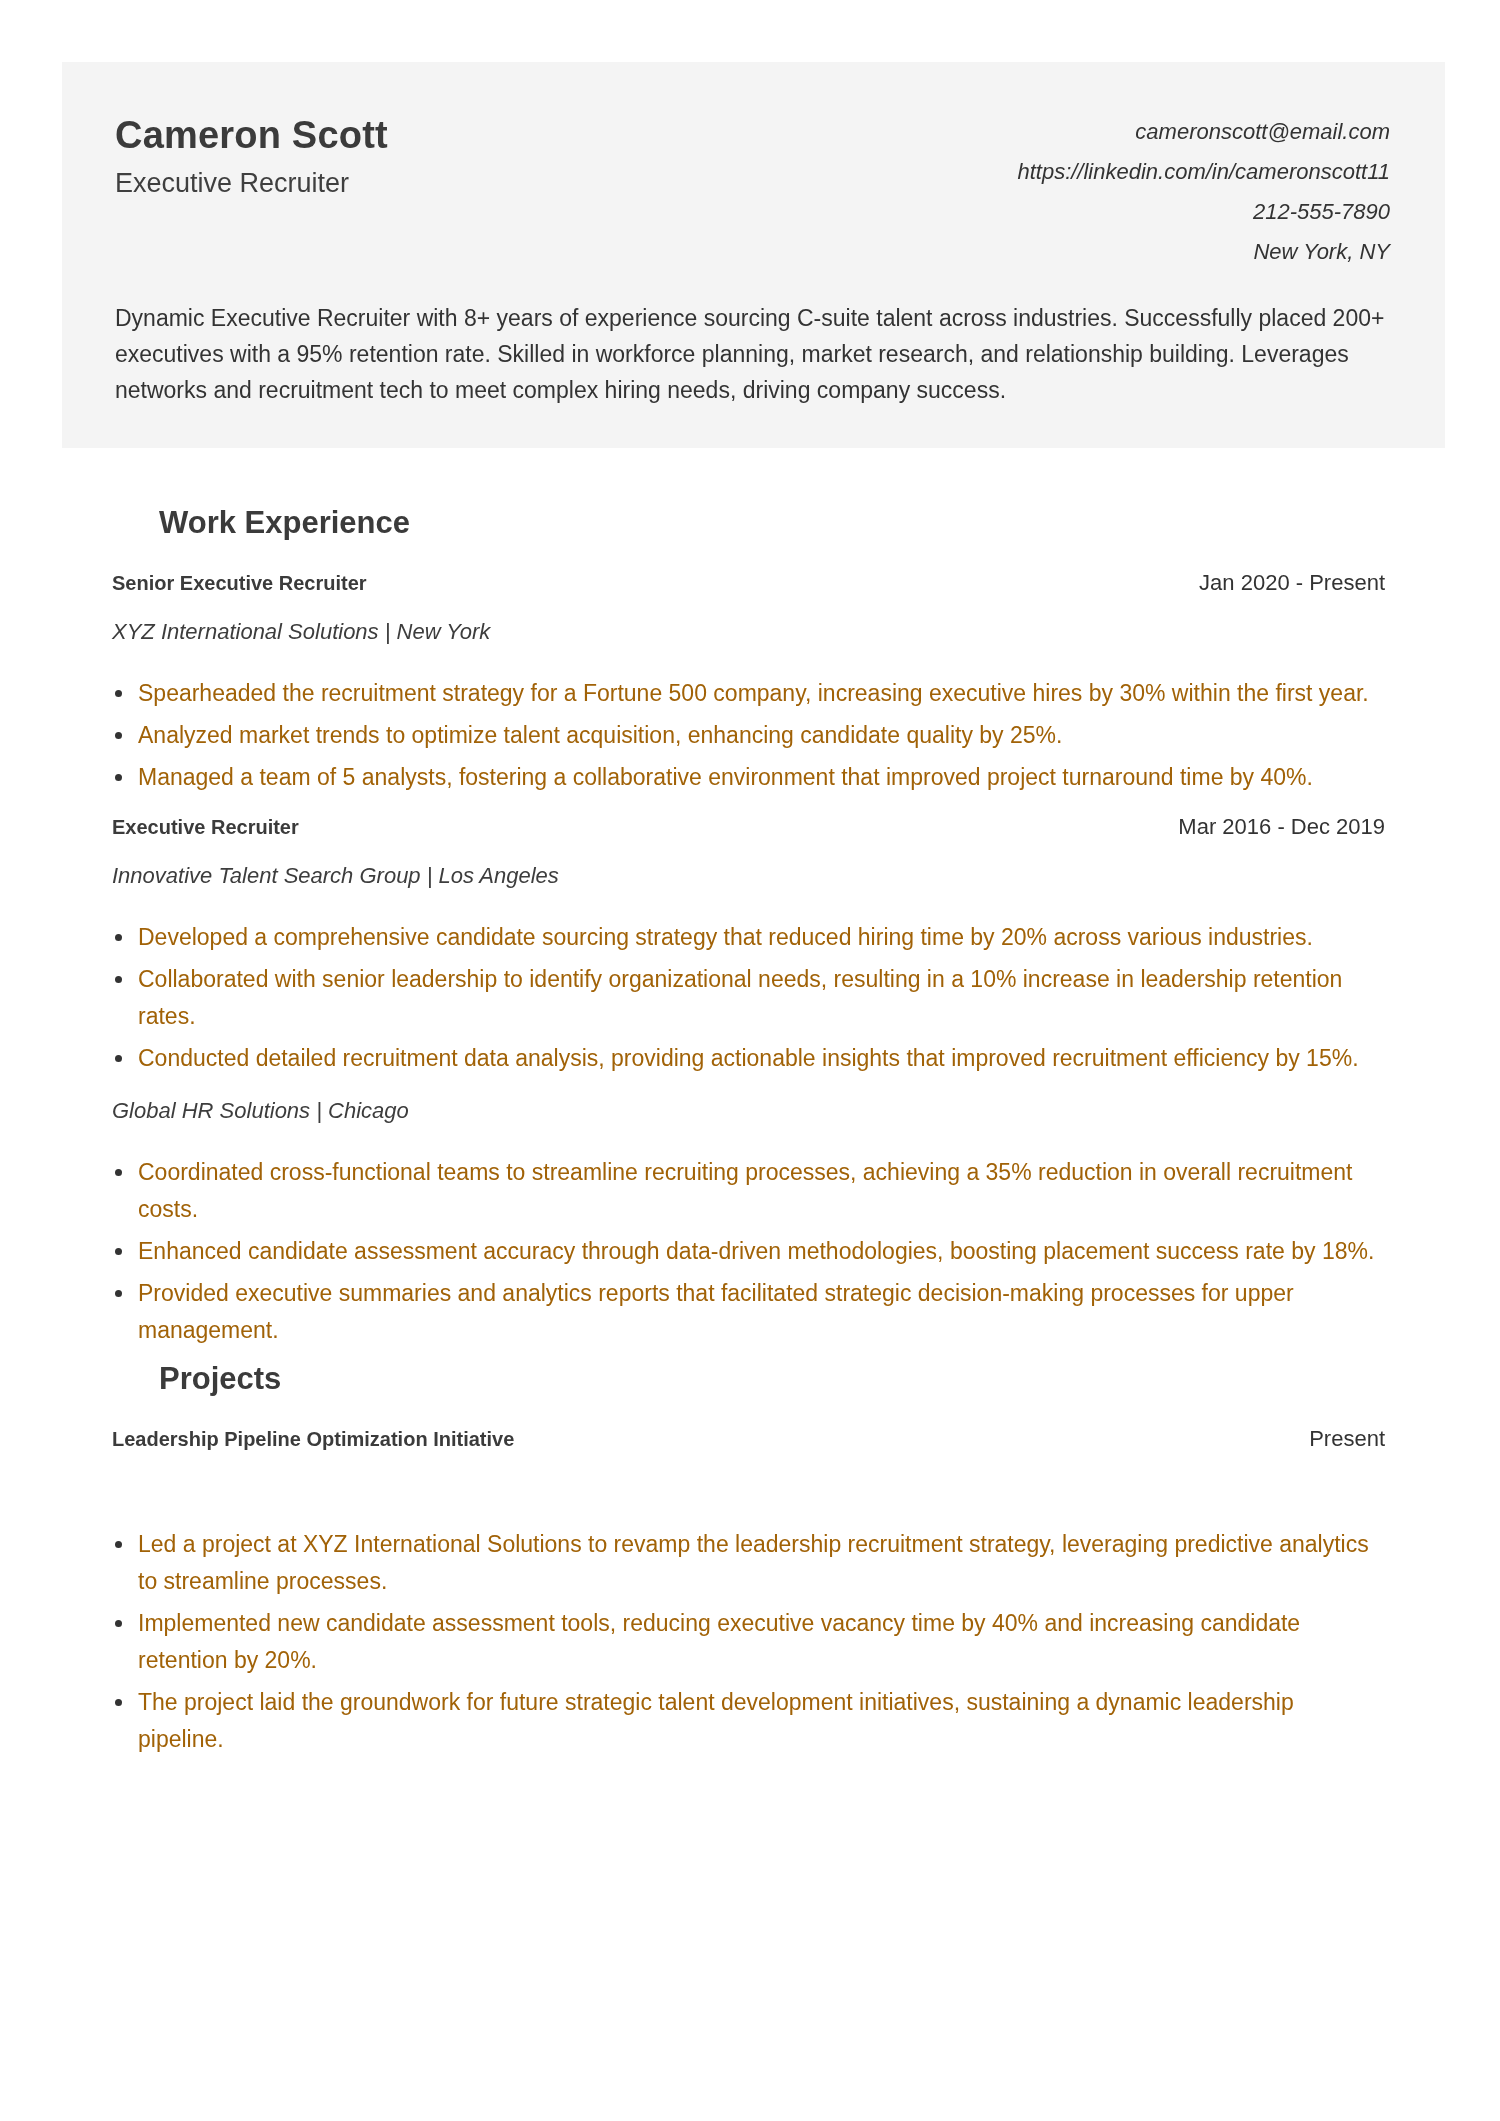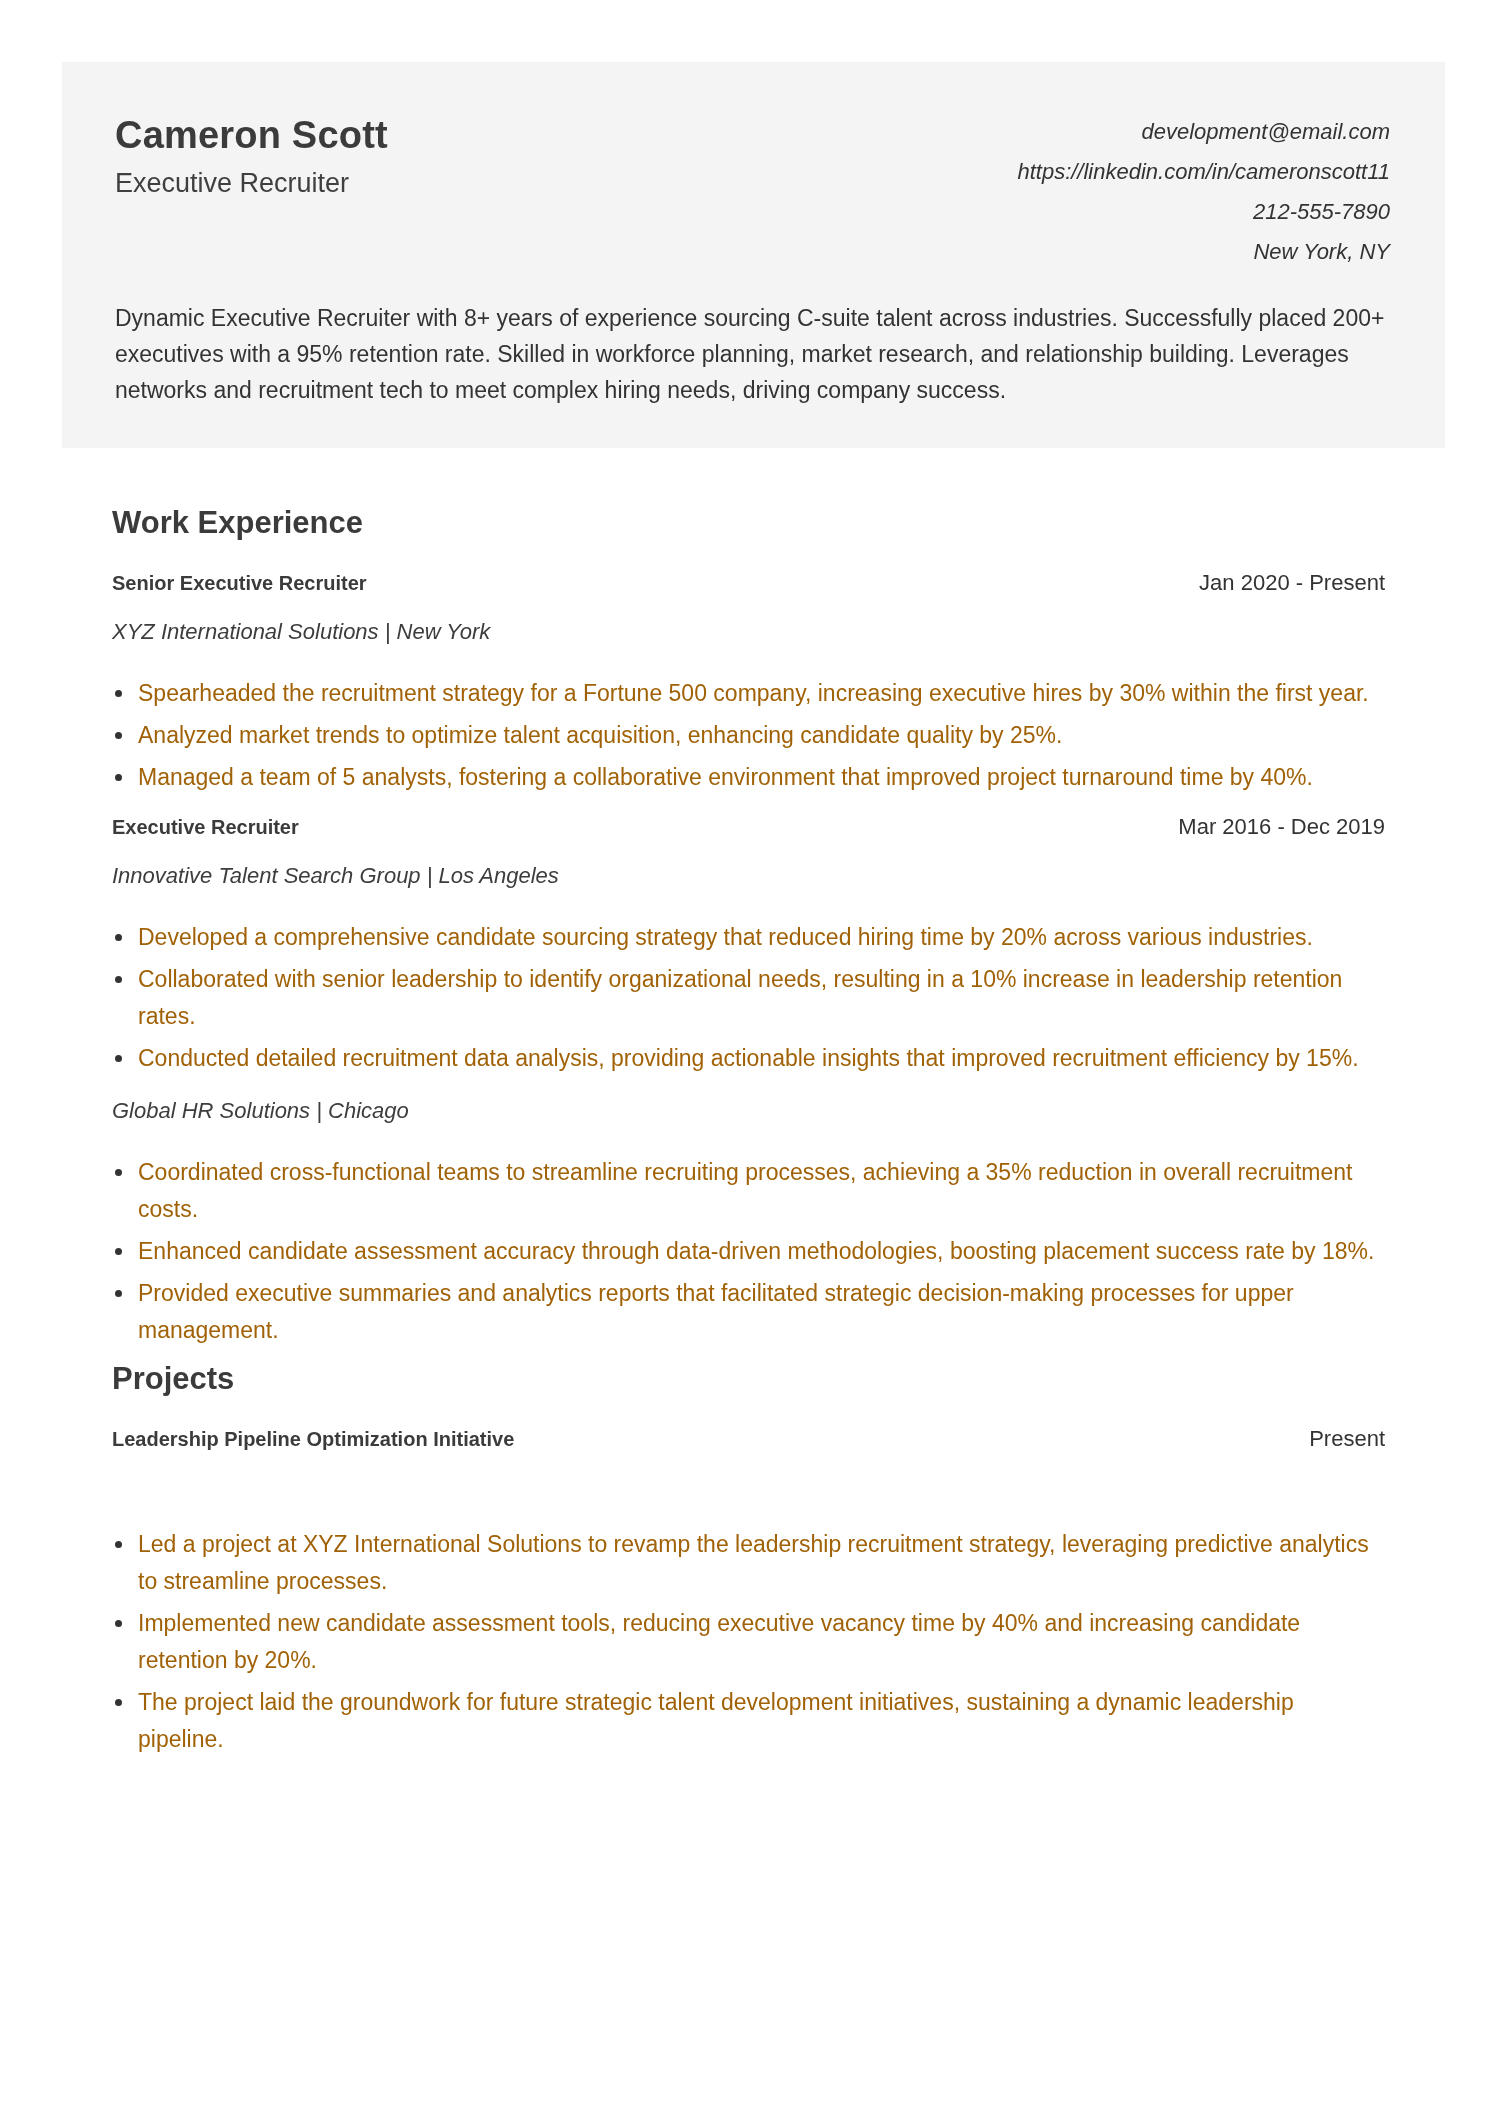--- a/index.html
+++ b/index.html
@@ -55,20 +55,21 @@
   }
 
   
   .main { margin: 0 115px 0 112px; }
 
   .section-heading {
     font-size: 31px;
     font-weight: bold;
     color: var(--heading, #3b3b3b);
     line-height: 36px;
+    margin-left: 47px;
   }
   .section-heading.work { margin-top: 57px; }
   .section-heading.projects { margin-top: 12px; }
 
   .entry { margin-top: 16px; }
   .section-heading + .entry { margin-top: 27px; }
 
   .entry-header {
     display: flex;
     justify-content: space-between;
@@ -117,21 +118,21 @@
 </head>
 <body>
 
 <header class="header-card">
   <div class="header-top">
     <div>
       <div class="name">Cameron Scott</div>
       <div class="role-subtitle">Executive Recruiter</div>
     </div>
     <div class="contact">
-      <div>development@email.com</div>
+      <div>cameronscott@email.com</div>
       <div>https://linkedin.com/in/cameronscott11</div>
       <div>212-555-7890</div>
       <div>New York, NY</div>
     </div>
   </div>
   <p class="summary">Dynamic Executive Recruiter with 8+ years of experience sourcing C-suite talent across industries. Successfully placed 200+ executives with a 95% retention rate. Skilled in workforce planning, market research, and relationship building. Leverages networks and recruitment tech to meet complex hiring needs, driving company success.</p>
 </header>
 
 <main class="main">
 

